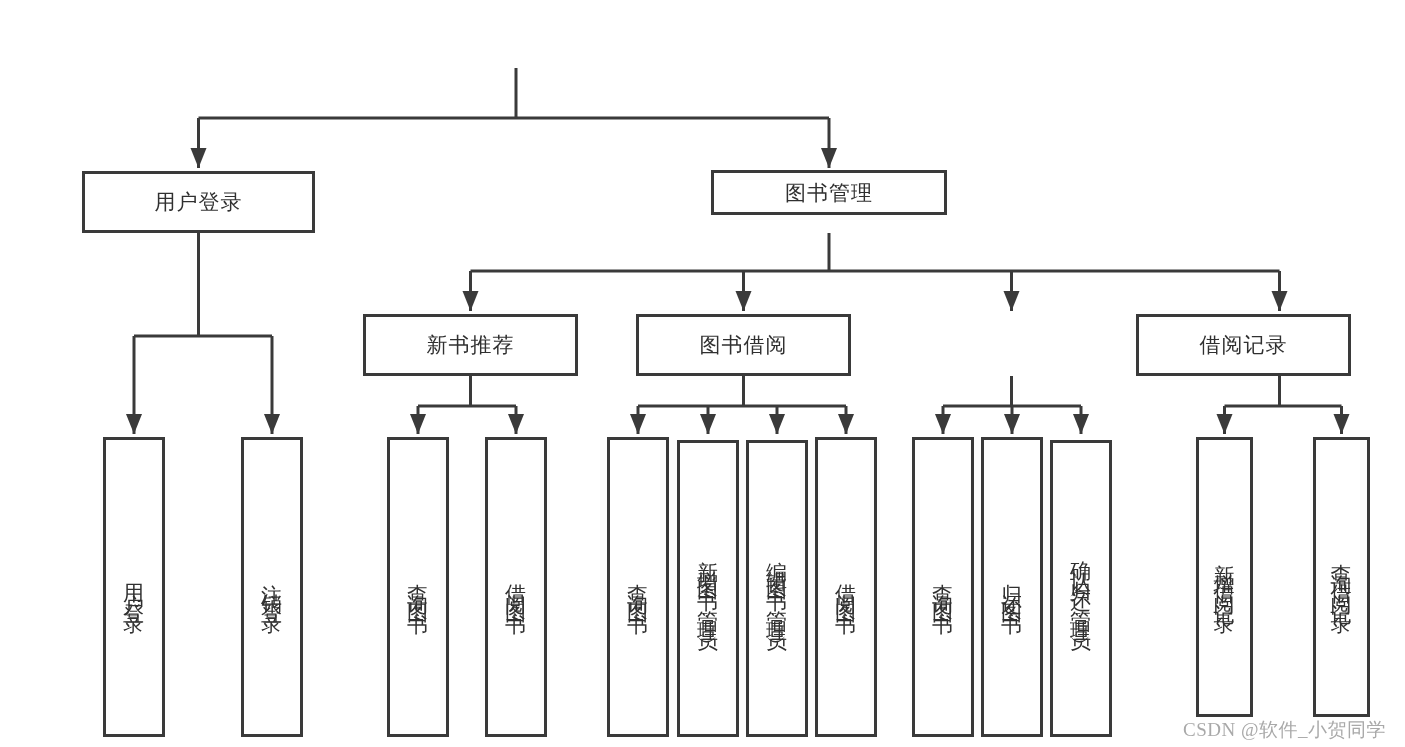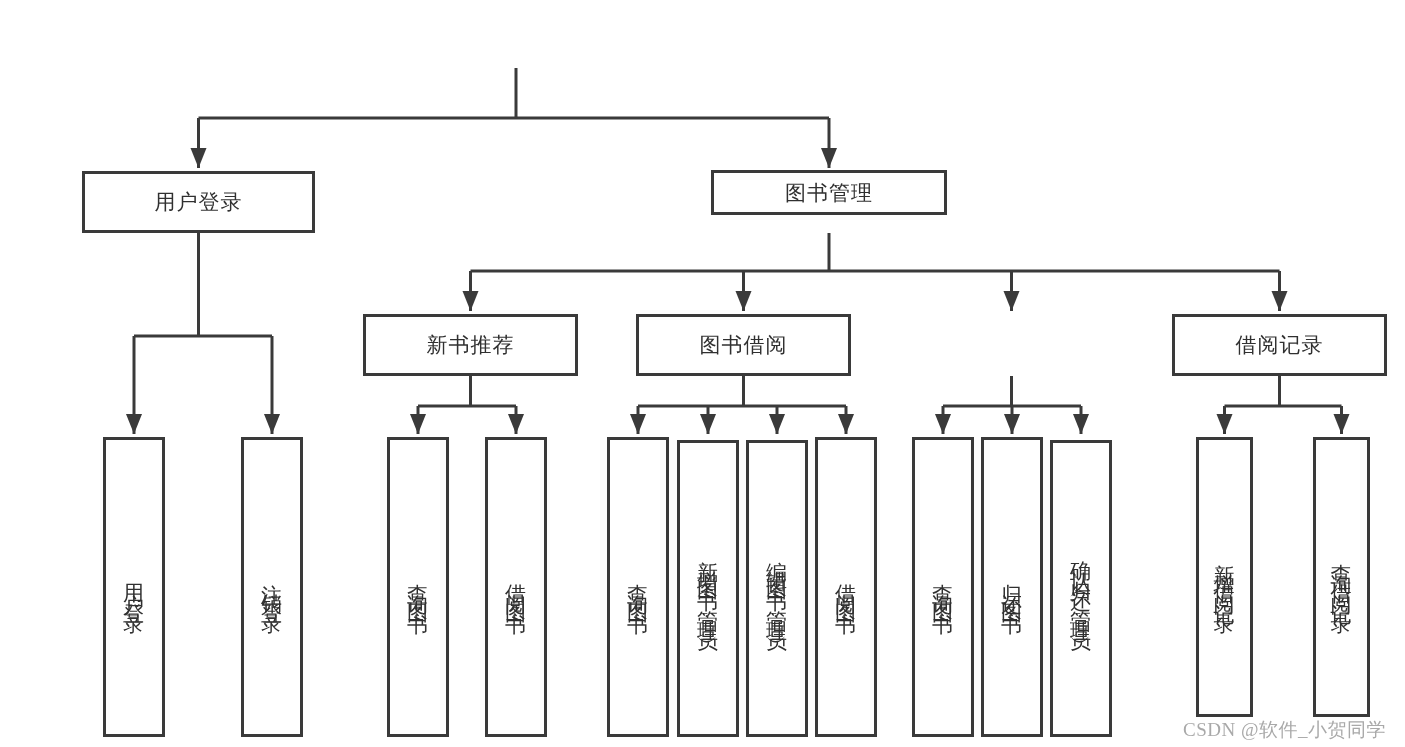--- a/index.html
+++ b/index.html
@@ -43,21 +43,21 @@
     white-space: nowrap;
   }
   
   #b-root   { left: 12px;  top: 14px;  width: 1008px; height: 54px; }
   #b-login  { left: 82px;  top: 171px; width: 233px;  height: 62px; }
   #b-mgmt   { left: 711px; top: 170px; width: 236px;  height: 45px; }
 
   #b-m0 { left: 363px;  top: 314px; width: 215px; height: 62px; }
   #b-m1 { left: 636px;  top: 314px; width: 215px; height: 62px; }
   #b-m2 { left: 904px;  top: 314px; width: 215px; height: 62px; }
-  #b-m3 { left: 1172px; top: 314px; width: 215px; height: 62px; }
+  #b-m3 { left: 1136px; top: 314px; width: 215px; height: 62px; }
 
   #l-login-0 { left: 103px;  top: 437px; width: 62px; height: 300px; }
   #l-login-1 { left: 241px;  top: 437px; width: 62px; height: 300px; }
   #l-m0-0    { left: 387px;  top: 437px; width: 62px; height: 300px; }
   #l-m0-1    { left: 485px;  top: 437px; width: 62px; height: 300px; }
   #l-m1-0    { left: 607px;  top: 437px; width: 62px; height: 300px; }
   #l-m1-1    { left: 677px;  top: 440px; width: 62px; height: 297px; }
   #l-m1-2    { left: 746px;  top: 440px; width: 62px; height: 297px; }
   #l-m1-3    { left: 815px;  top: 437px; width: 62px; height: 300px; }
   #l-m2-0    { left: 912px;  top: 437px; width: 62px; height: 300px; }

